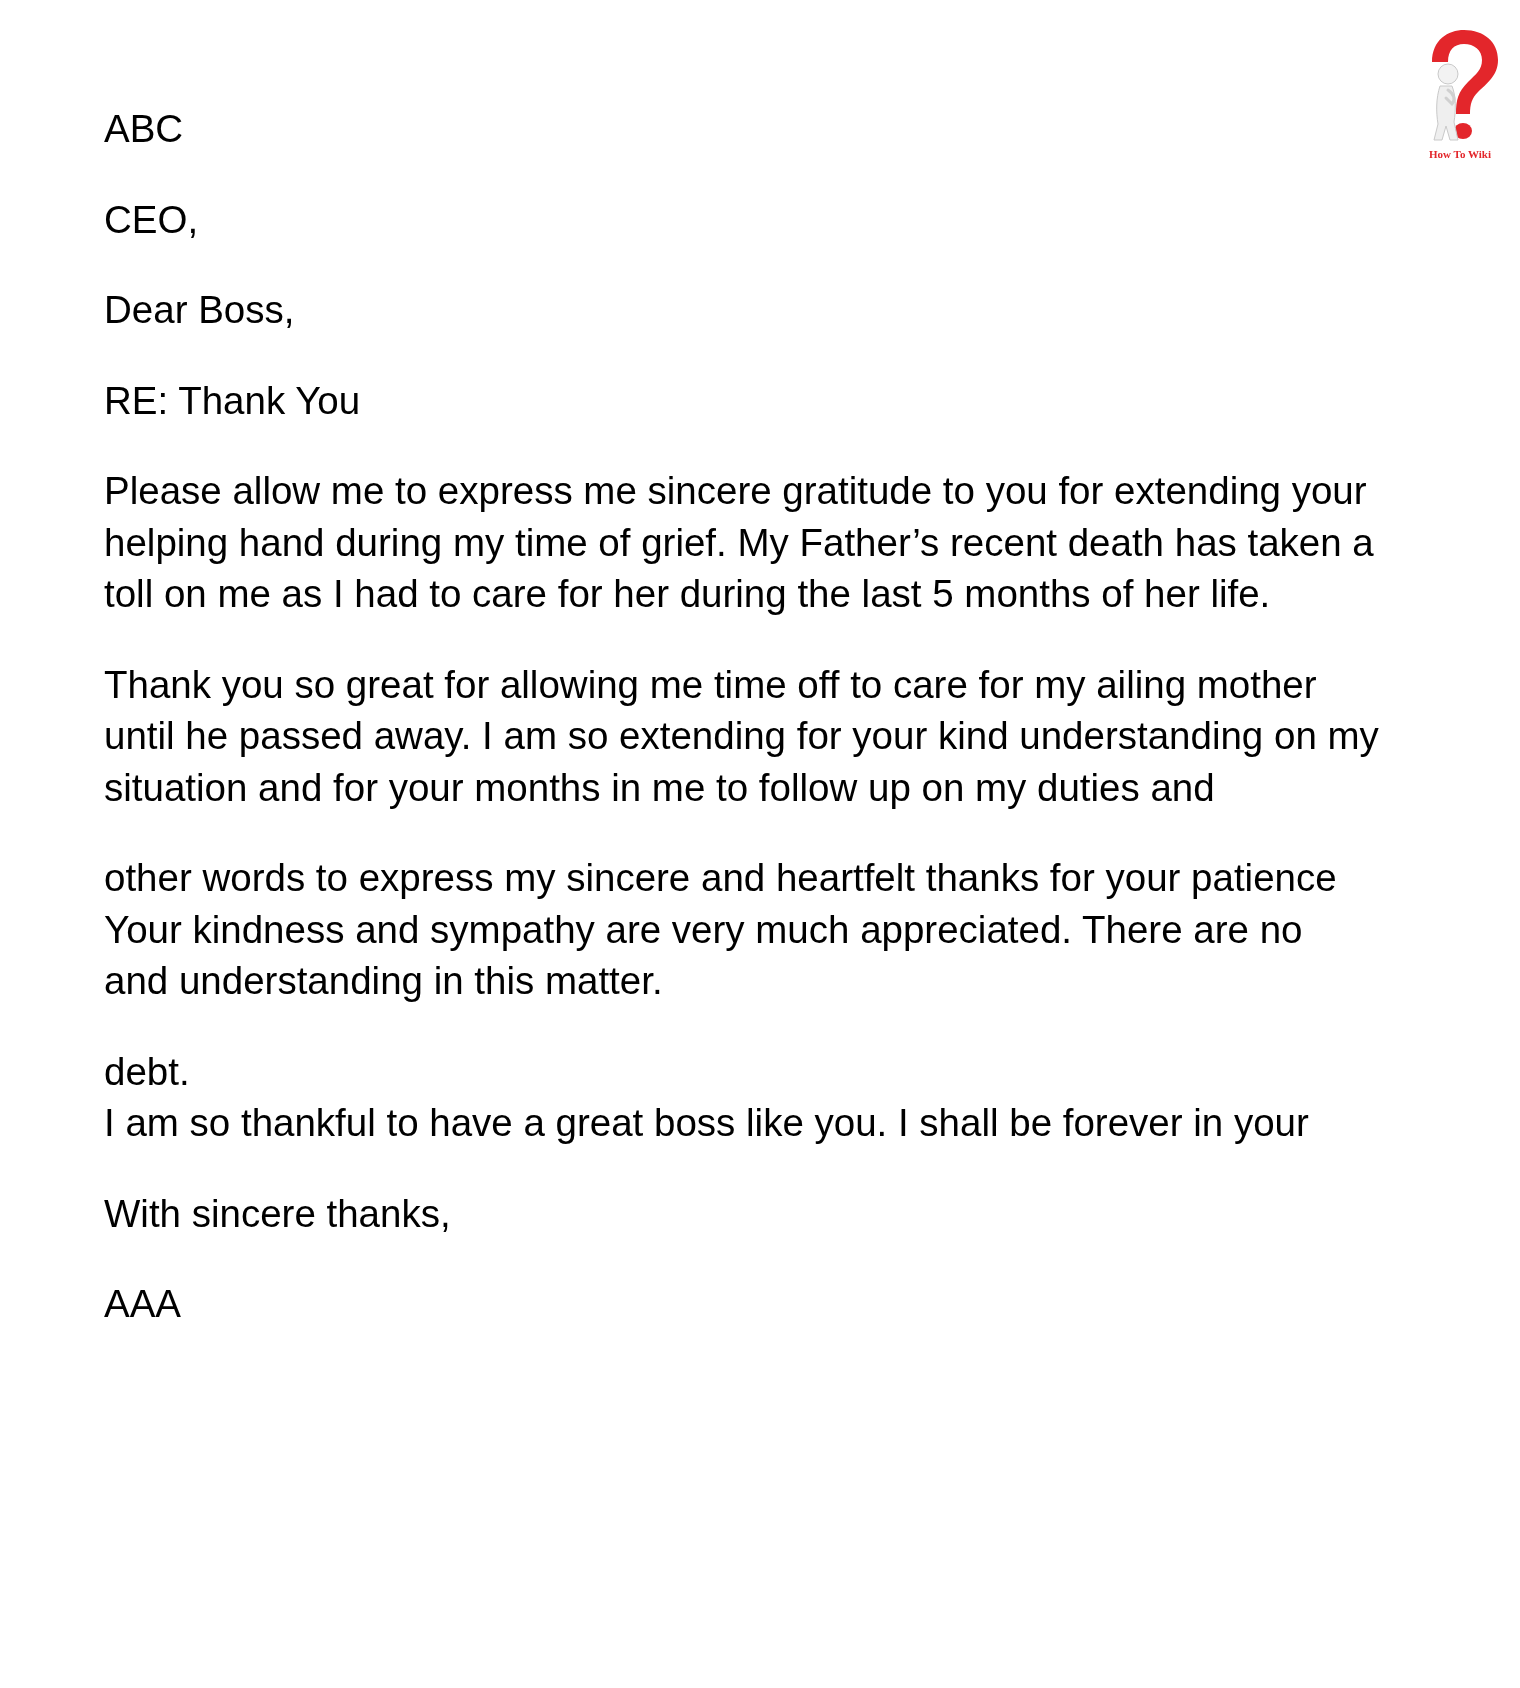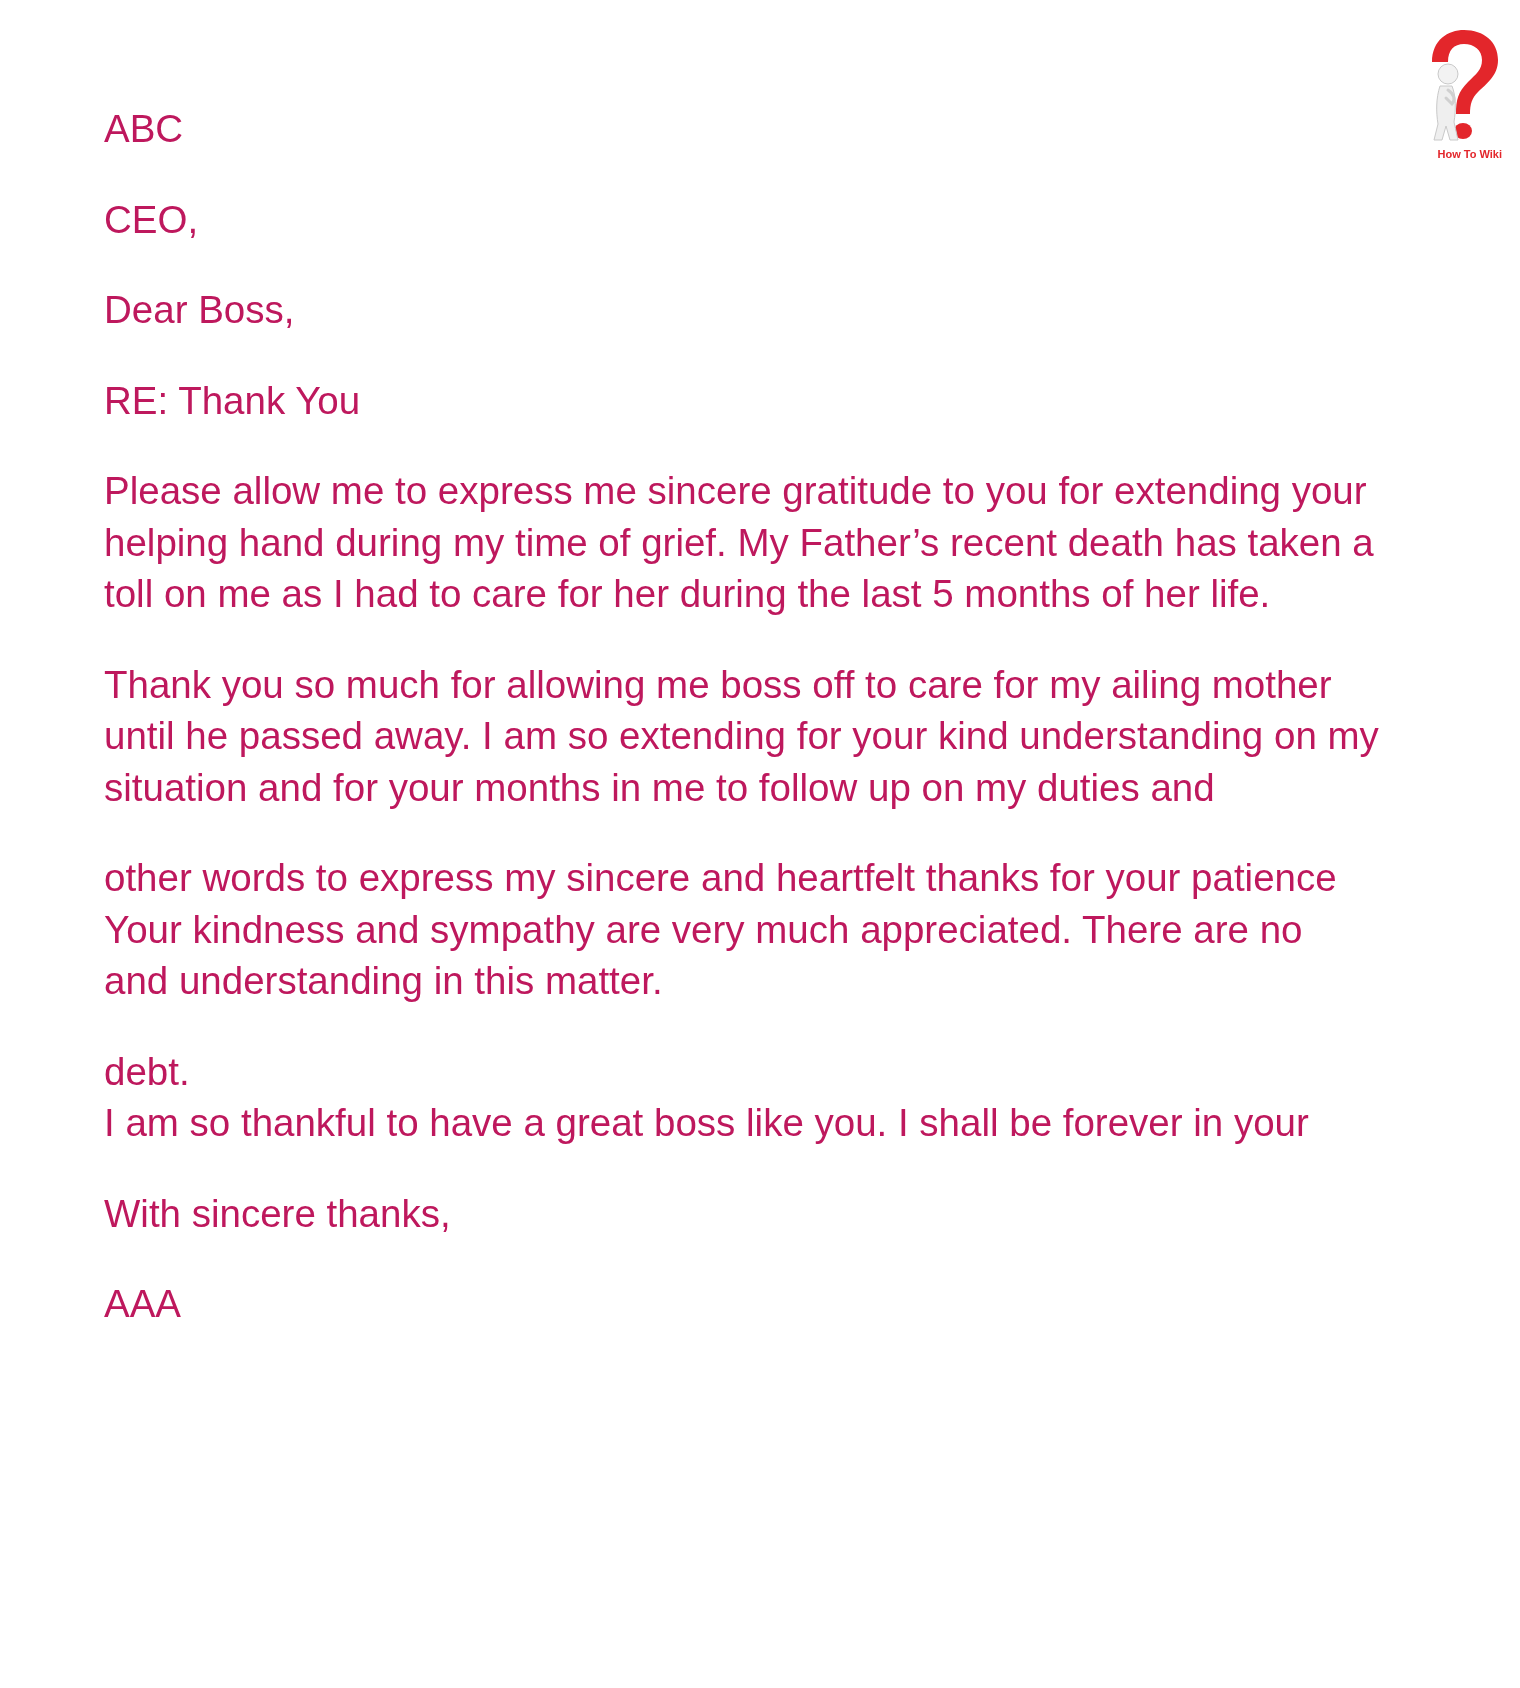--- a/index.html
+++ b/index.html
@@ -1,30 +1,30 @@
 <!DOCTYPE html>
 <html><head>
 <meta charset="utf-8">
 <style>
   html, body { margin: 0; padding: 0; background: #ffffff; }
   body { width: 1520px; height: 1688px; position: relative; overflow: hidden; }
   .page { position: absolute; left: 0; top: 0; width: 1520px; height: 1688px; background: #ffffff; }
   .letter {
     position: absolute; left: 104px; top: 103px; width: 1300px;
     font-family: "Liberation Sans", sans-serif;
-    font-size: 38.5px; line-height: 51.5px; color: #be185d;
+    font-size: 38.5px; line-height: 51.5px; color: #000000;
   }
   .block { margin: 0 0 39px 0; white-space: normal; }
   .line { display: block; white-space: nowrap; }
   .logo {
     position: absolute; left: 1418px; top: 28px; width: 84px; height: 136px;
   }
   .logo-caption {
-    position: absolute; left: 0; top: 120px; width: 84px; text-align: right;
-    font-family: Liberation Sans, sans-serif; font-weight: bold;
+    position: absolute; left: 0; top: 120px; width: 84px; text-align: center;
+    font-family: Liberation Serif, serif; font-weight: bold;
     font-size: 11px; color: #e3262b; white-space: nowrap;
   }
 </style>
 </head>
 <body>
 
 <div class="page">
 
   <div class="logo">
     <svg width="84" height="120" viewBox="0 0 84 120">
@@ -45,21 +45,21 @@
     <div class="block">Dear Boss,</div>
     <div class="block">RE: Thank You</div>
 
     <div class="block">
       <span class="line">Please allow me to express me sincere gratitude to you for extending your</span>
       <span class="line">helping hand during my time of grief. My Father’s recent death has taken a</span>
       <span class="line">toll on me as I had to care for her during the last 5 months of her life.</span>
     </div>
 
     <div class="block">
-      <span class="line">Thank you so much for allowing me boss off to care for my ailing mother</span>
+      <span class="line">Thank you so great for allowing me time off to care for my ailing mother</span>
       <span class="line">until he passed away. I am so extending for your kind understanding on my</span>
       <span class="line">situation and for your months in me to follow up on my duties and</span>
     </div>
 
     <div class="block">
       <span class="line">other words to express my sincere and heartfelt thanks for your patience</span>
       <span class="line">Your kindness and sympathy are very much appreciated. There are no</span>
       <span class="line">and understanding in this matter.</span>
     </div>
 

